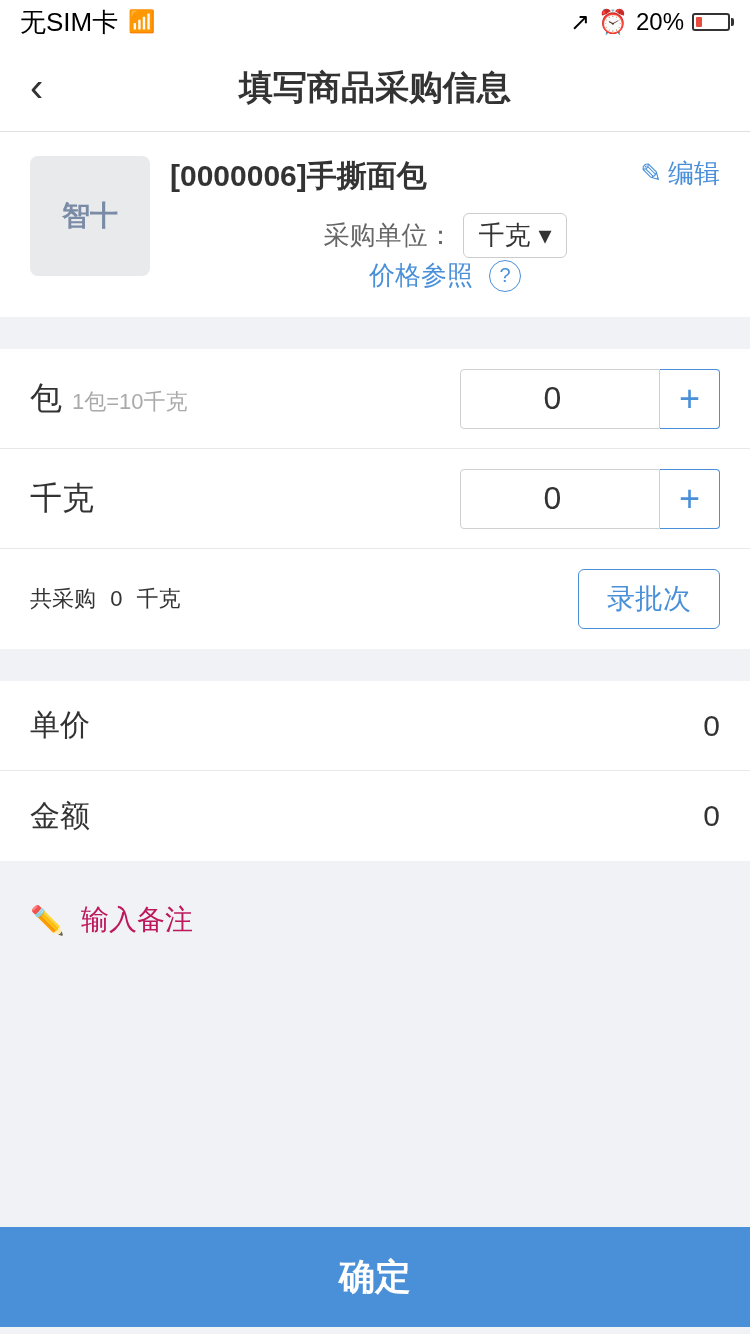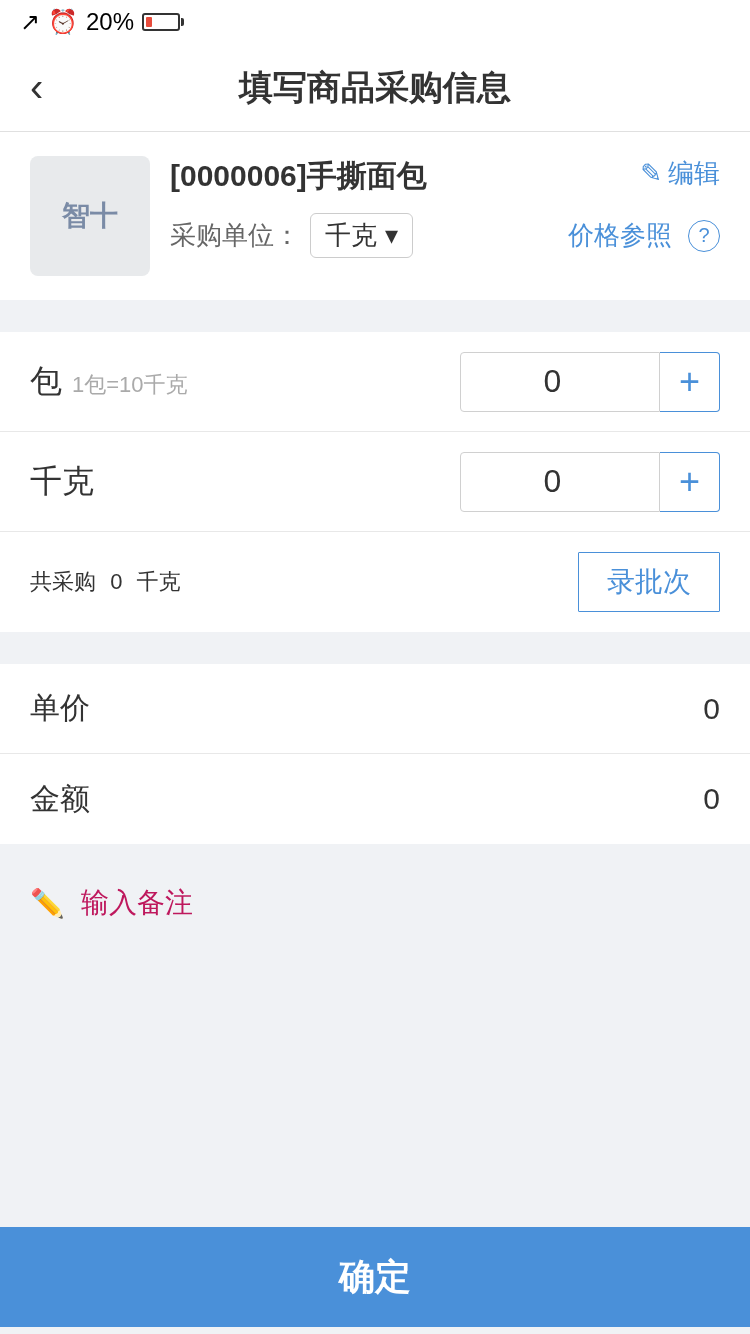--- a/index.html
+++ b/index.html
@@ -127,20 +127,21 @@
       align-items: center;
       gap: 6px;
       color: #4a90d9;
       font-size: 26px;
       cursor: pointer;
     }
     .product-unit-row {
       display: flex;
       align-items: center;
       justify-content: space-between;
+      flex-direction: column;
     }
     .unit-label {
       font-size: 26px;
       color: #666;
     }
     .unit-select {
       display: flex;
       align-items: center;
       border: 1px solid #ccc;
       border-radius: 6px;
@@ -231,21 +232,21 @@
       padding: 0 30px;
       height: 100px;
       border-bottom: none;
     }
     .summary-text {
       font-size: 22px;
       color: #333;
     }
     .batch-btn {
       border: 1px solid #4a90d9;
-      border-radius: 1px;
+      border-radius: 6px;
       padding: 10px 28px;
       font-size: 28px;
       color: #4a90d9;
       background: #fff;
       cursor: pointer;
     }
 
     
     .info-section {
       background: #fff;
@@ -314,20 +315,24 @@
       align-items: center;
       justify-content: center;
     }
 
     .wifi-icon { font-size: 22px; }
   </style>
 </head>
 <body>
 
 <div class="status-bar">
+  <div class="status-left">
+    <span>无SIM卡</span>
+    <span class="wifi-icon">📶</span>
+  </div>
   <div class="status-right">
     <span>↗</span>
     <span>⏰</span>
     <span>20%</span>
     <span class="battery-icon">
       <span class="battery-fill"></span>
     </span>
   </div>
 </div>
 

